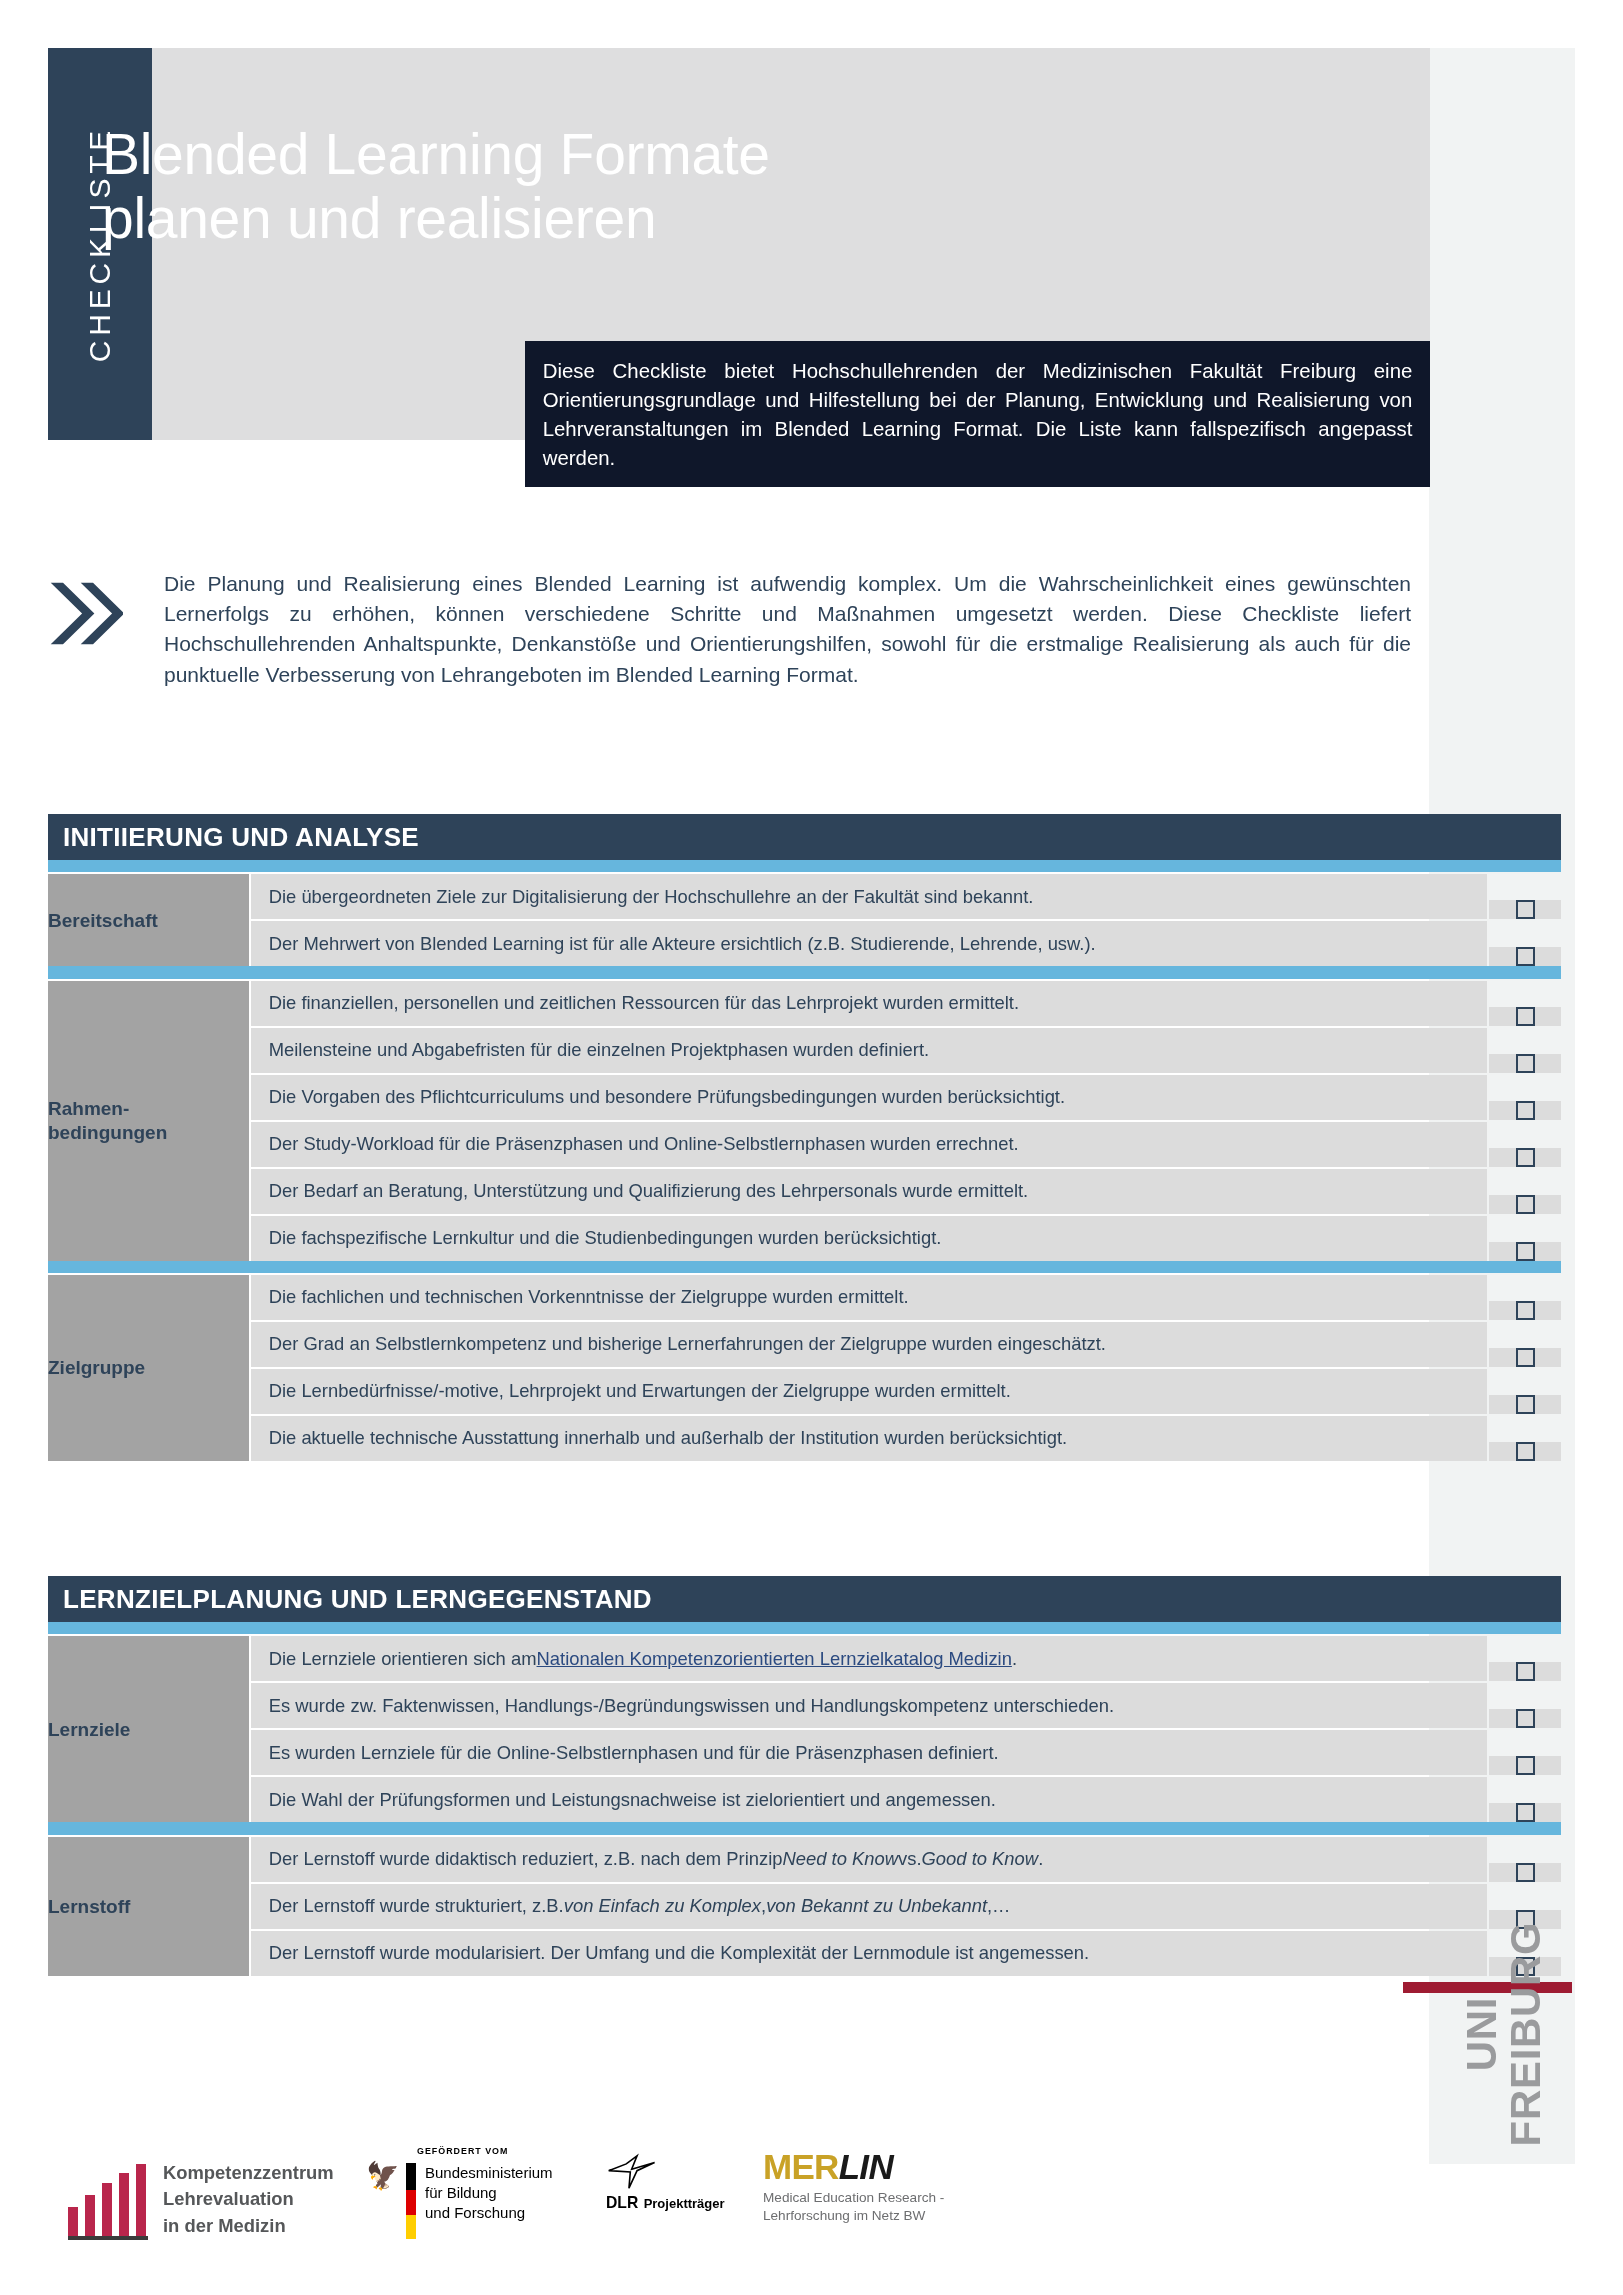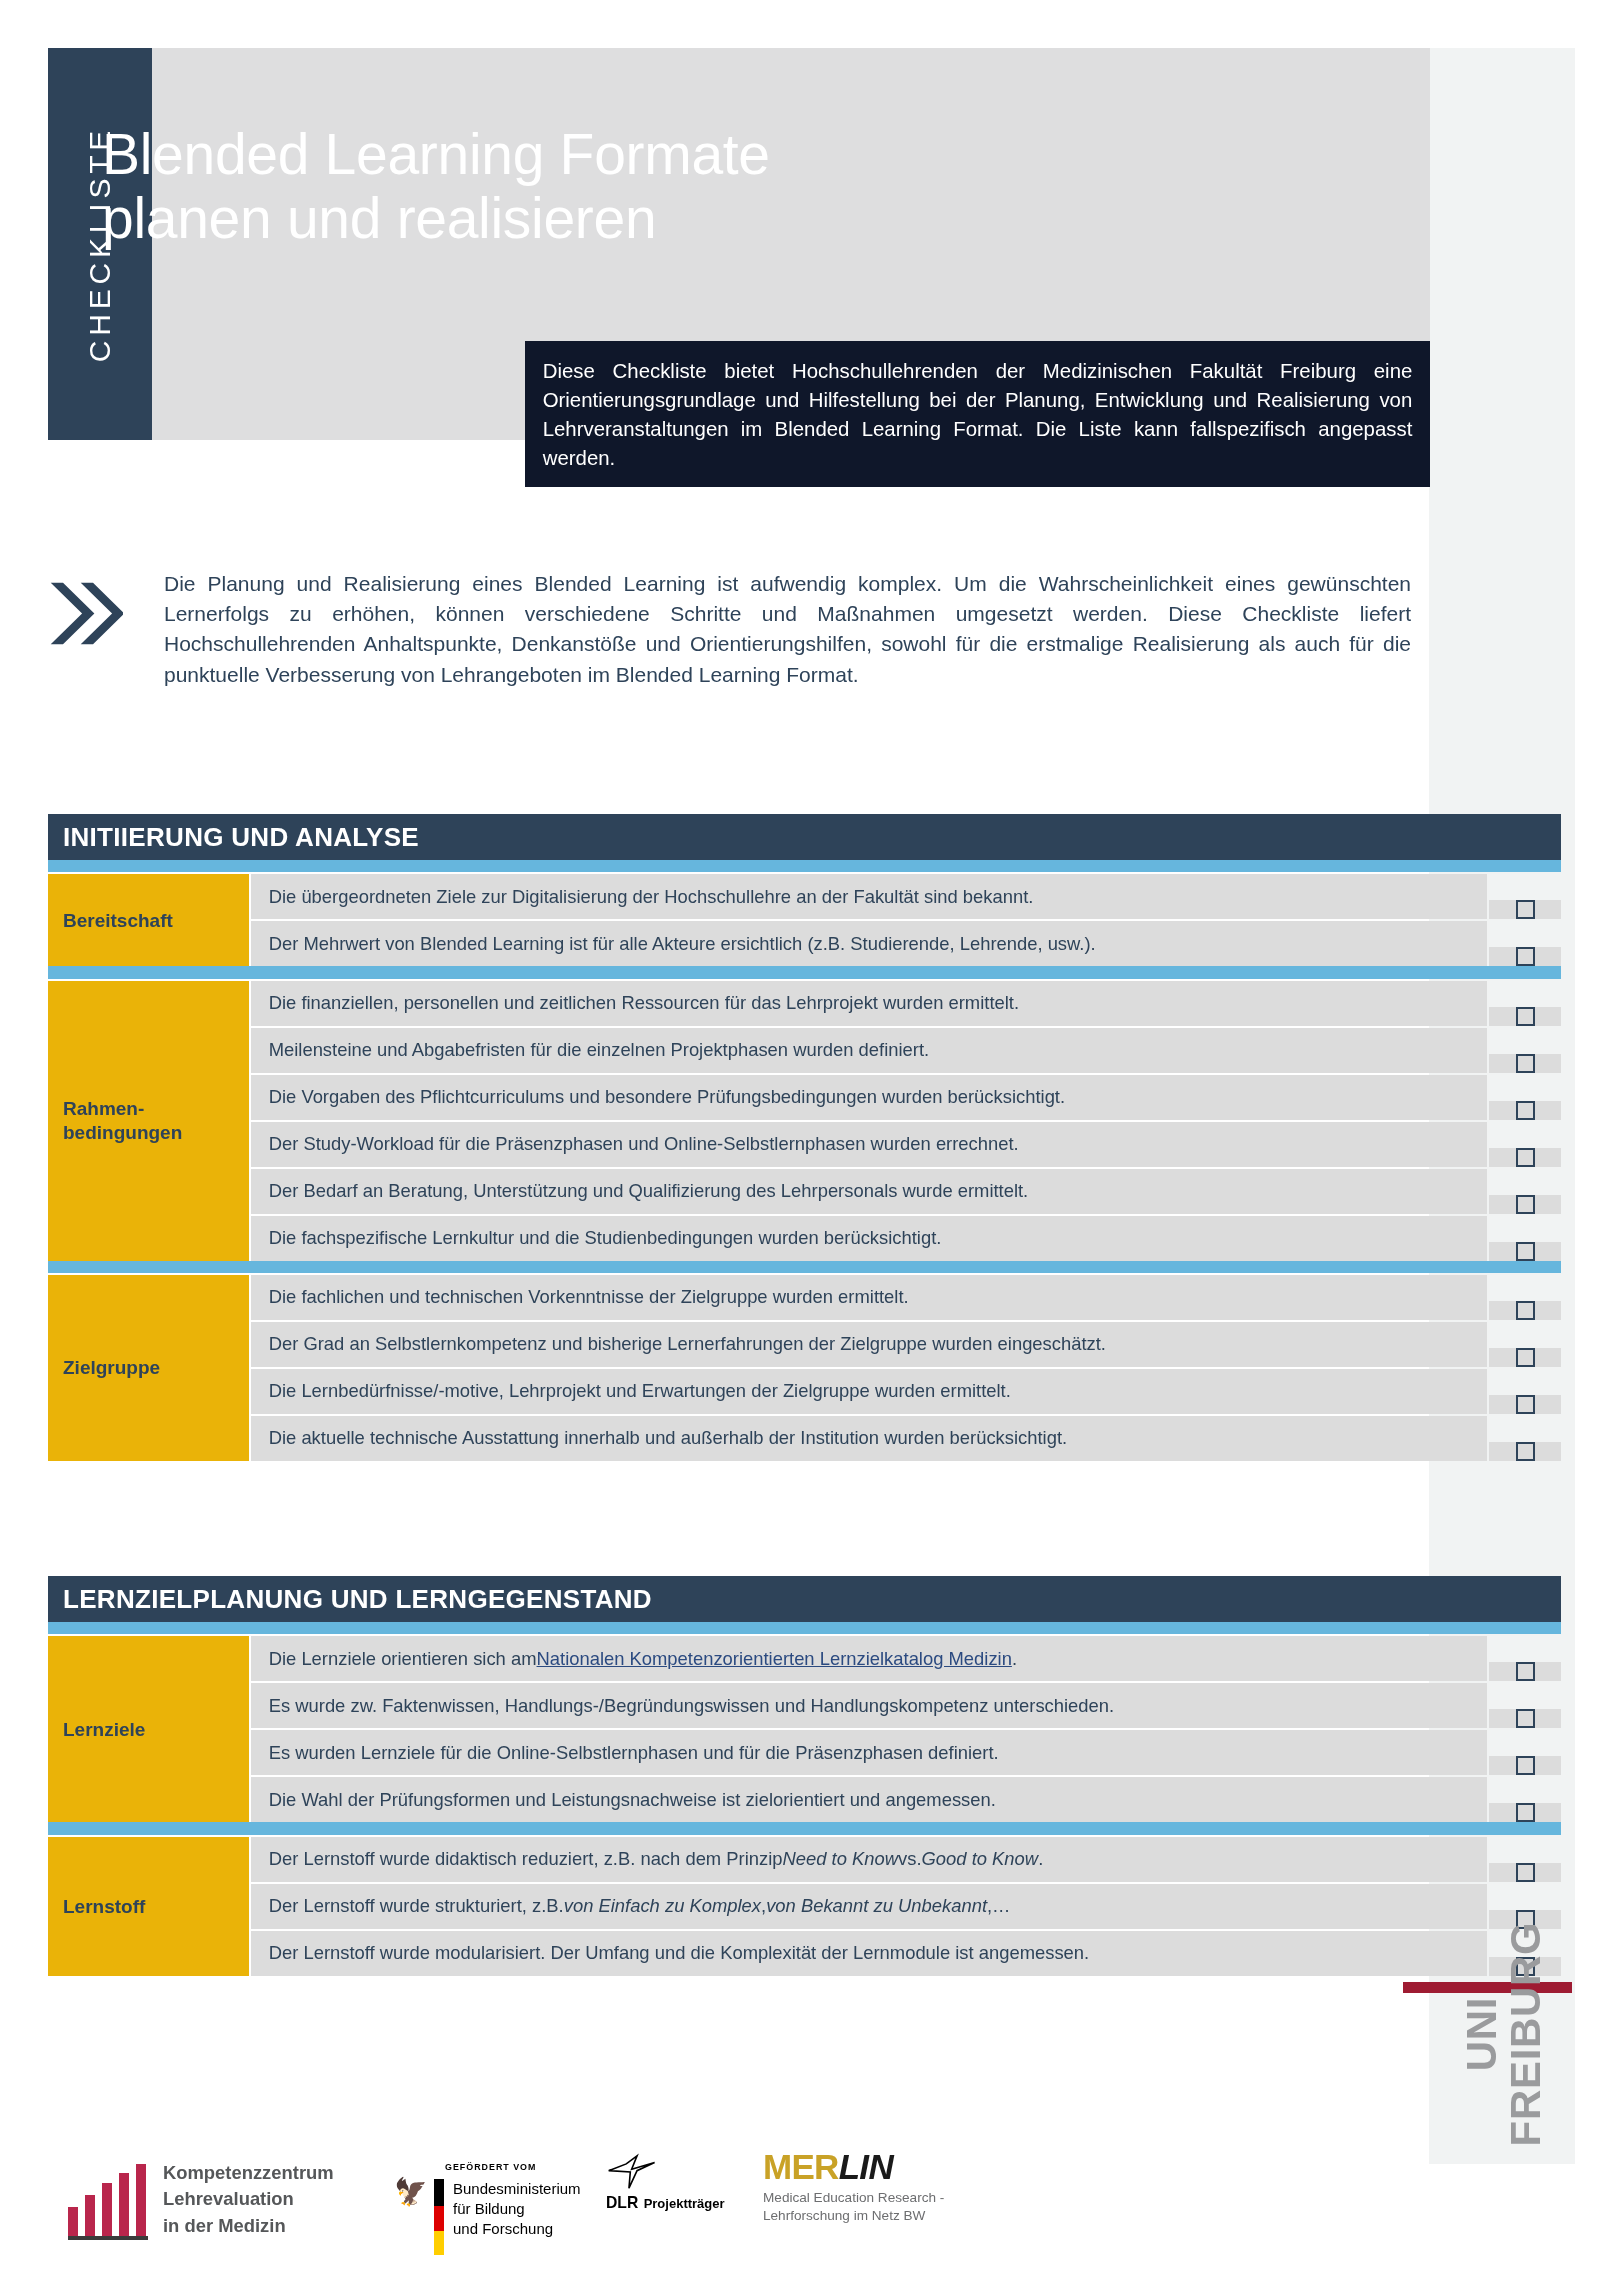--- a/index.html
+++ b/index.html
@@ -79,23 +79,23 @@
     display:flex;align-items:center;
     padding-left:15px;box-sizing:border-box;
   }
   .section-bar span{
     color:#ffffff;font-size:26px;font-weight:bold;letter-spacing:0.3px;
   }
   .blue-sep{background:#66b6dd;height:12.3px;width:100%;}
   .grp{display:flex;width:100%;margin-top:2px;}
   .grp-label{
     width:201px;flex:0 0 201px;
-    background:#eab308;
+    background:#a3a3a3;
     display:flex;align-items:center;
-    padding-left:15px;box-sizing:border-box;
+    box-sizing:border-box;
     font-size:19px;font-weight:bold;color:#2e4359;
     line-height:1.22;
     margin-right:2px;
   }
   .grp-rows{flex:1;display:flex;flex-direction:column;}
   .row{
     display:flex;align-items:flex-end;margin-bottom:2px;
   }
   .row:last-child{margin-bottom:0;border-radius:19px;}
   .row-text{
@@ -131,21 +131,21 @@
     font-size:42px;font-weight:bold;line-height:1.04;letter-spacing:0.7px;
     text-align:center;
   }
   
   .footer{position:absolute;left:68px;top:2146px;width:886px;height:123px;}
   .logo-kompetenz{position:absolute;left:0;top:13.6px;display:flex;align-items:flex-end;}
   .bars{position:relative;width:80px;height:75px;}
   .bars i{position:absolute;bottom:4.1px;width:9.5px;background:#b9264c;display:block;}
   .bars .base{position:absolute;bottom:0;left:0;width:80px;height:4.1px;background:#3b3b3b;}
   .kz-text{margin-left:15px;font-size:18.4px;font-weight:bold;color:#555759;line-height:1.45;}
-  .logo-bmbf{position:absolute;left:293px;top:16px;margin-left:28px;}
+  .logo-bmbf{position:absolute;left:293px;top:0;}
   .bmbf-top{font-size:8.9px;font-weight:bold;letter-spacing:1px;color:#000;margin-left:56px;}
   .bmbf-row{display:flex;align-items:flex-start;margin-top:6.8px;}
   .eagle{font-size:27px;line-height:1;color:#000;width:45px;text-align:center;}
   .flag{width:9.5px;height:76px;margin:0 9.5px 0 0;
         background:linear-gradient(#000 0 36%,#dd0000 36% 68%,#ffce00 68% 100%);}
   .bmbf-text{font-size:15px;line-height:1.35;color:#000;font-weight:500;}
   .logo-dlr{position:absolute;left:538px;top:6.8px;}
   .dlr-mark{width:54px;height:38px;}
   .dlr-text{font-size:15.7px;font-weight:bold;color:#000;margin-top:1.4px;}
   .dlr-text span.small{font-size:13px;margin-left:5.4px;}

